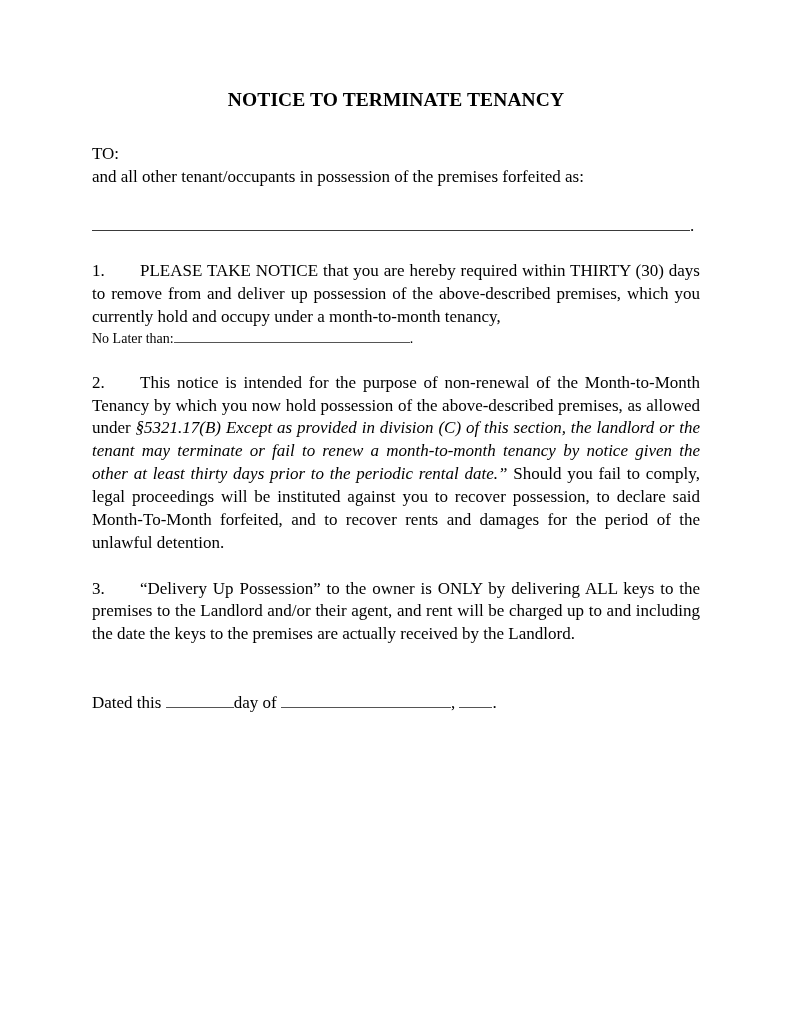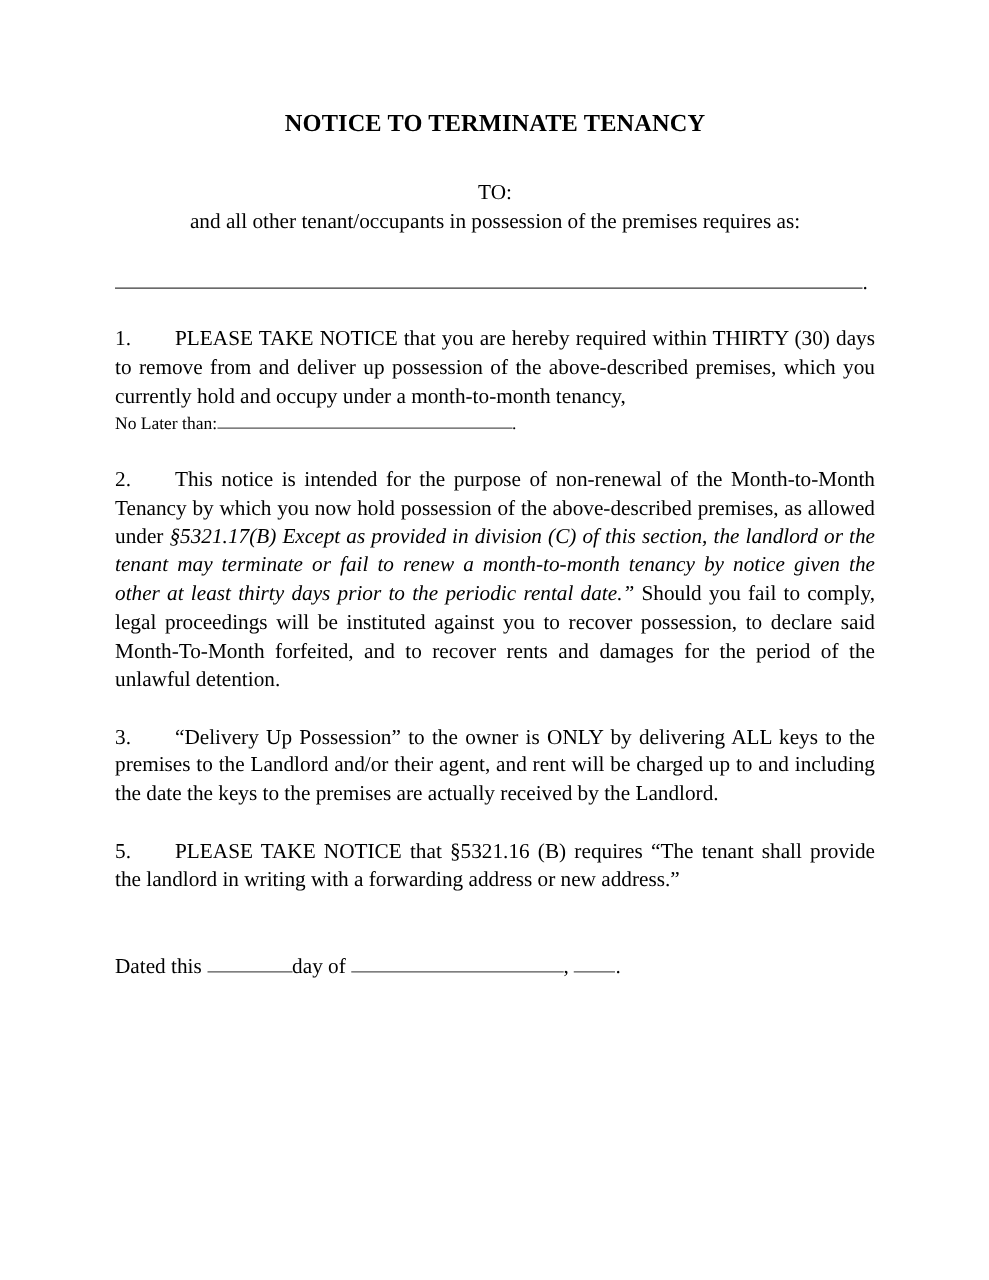--- a/index.html
+++ b/index.html
@@ -34,21 +34,21 @@
     font-weight: bold;
     letter-spacing: 0.1px;
     margin: 0 0 0 0;
     line-height: 1.25;
   }
   .spacer-title { height: 31px; }
   .to-block {
     font-size: 17px;
     line-height: 1.32;
   }
-  .to-block div { white-space: pre-wrap; text-align: center; }
+  .to-block div { white-space: pre-wrap; }
   .rule-wrap {
     margin-top: 29px;
     font-size: 17px;
     line-height: 1.0;
     display: block;
     position: relative;
     height: 20px;
   }
   .long-rule {
     display: inline-block;
@@ -106,21 +106,21 @@
 
 <div class="page">
   <div class="content">
 
     <div class="doc-title">NOTICE TO TERMINATE TENANCY</div>
 
     <div class="spacer-title"></div>
 
     <div class="to-block">
       <div>TO:</div>
-      <div>and all other tenant/occupants in possession of the premises requires as:</div>
+      <div>and all other tenant/occupants in possession of the premises forfeited as:</div>
     </div>
 
     <div class="rule-wrap">
       <span class="long-rule"></span><span class="rule-period">.</span>
     </div>
 
     <div class="para">
       <span class="num">1.</span><span>PLEASE TAKE NOTICE that you are hereby required within THIRTY (30) days to remove from and deliver up possession of the above-described premises, which you currently hold and occupy under a month-to-month tenancy,</span>
     </div>
 
@@ -130,23 +130,20 @@
 
     <div class="para">
       <span class="num">2.</span><span>This notice is intended for the purpose of </span><span class="b">non-renewal</span><span> of the Month-to-Month Tenancy by which you now hold possession of the above-described premises, as allowed under </span><span class="i">§5321.17(B) Except as provided in division (C) of this section, the landlord or the tenant may terminate or fail to renew a month-to-month tenancy by notice given the other at least thirty days prior to the periodic rental date.”</span><span> Should you fail to comply, legal proceedings will be instituted against you to recover possession, to declare said Month-To-Month forfeited, and to recover rents and damages for the period of the unlawful detention.</span>
     </div>
 
     <div class="para">
       <span class="num">3.</span><span class="b">“Delivery Up Possession”</span><span> to the owner is </span><span class="b">ONLY</span><span> by delivering </span><span class="b">ALL</span><span> keys to the premises to the Landlord and/or their agent, and rent will be charged up to and including the date the keys to the premises are actually received by the Landlord.</span>
     </div>
 
 
-    <div class="para">
-      <span class="num">5.</span><span>PLEASE TAKE NOTICE that §5321.16 (B) requires “The tenant shall provide the landlord in writing with a forwarding address or new address.”</span>
-    </div>
 
     <div class="sig-block">
       <div class="nowrap">
         <span>Dated this </span><span class="ul-inline w-day"></span><span>day of </span><span class="ul-inline w-month"></span><span>,  </span><span class="ul-inline w-year"></span><span>.</span>
       </div>
     </div>
 
   </div>
 </div>
 

